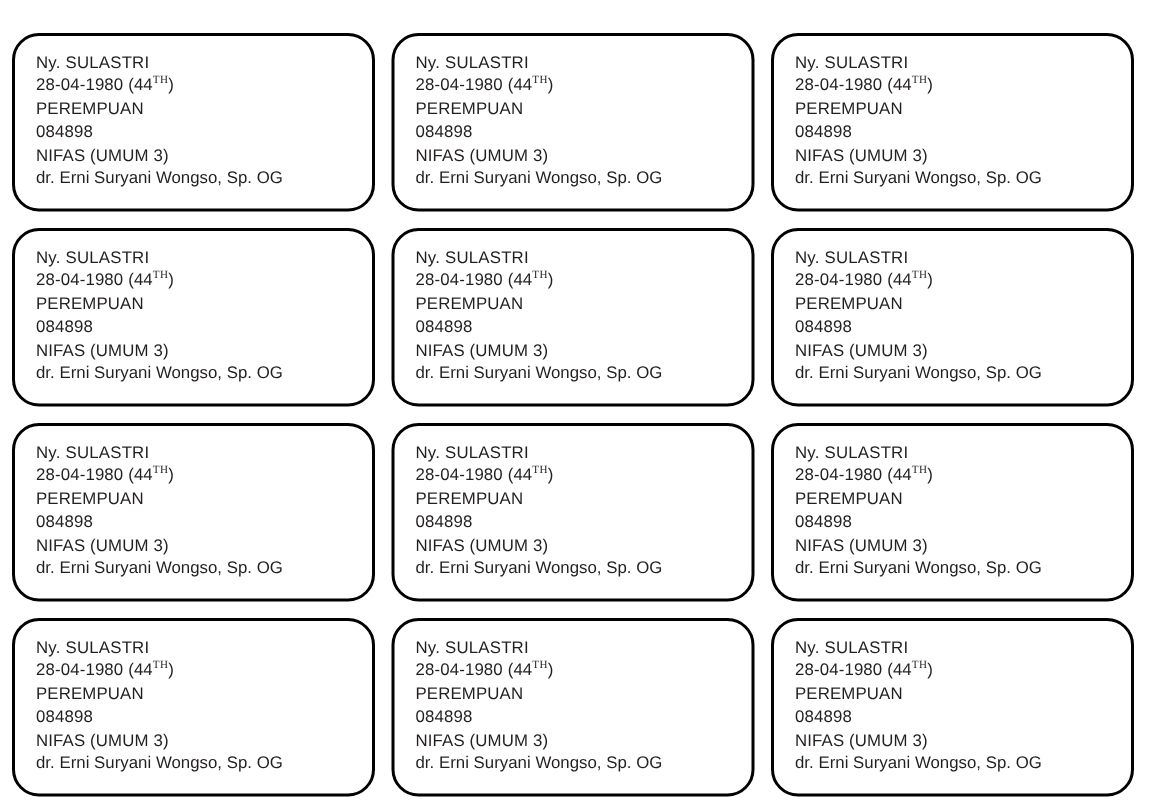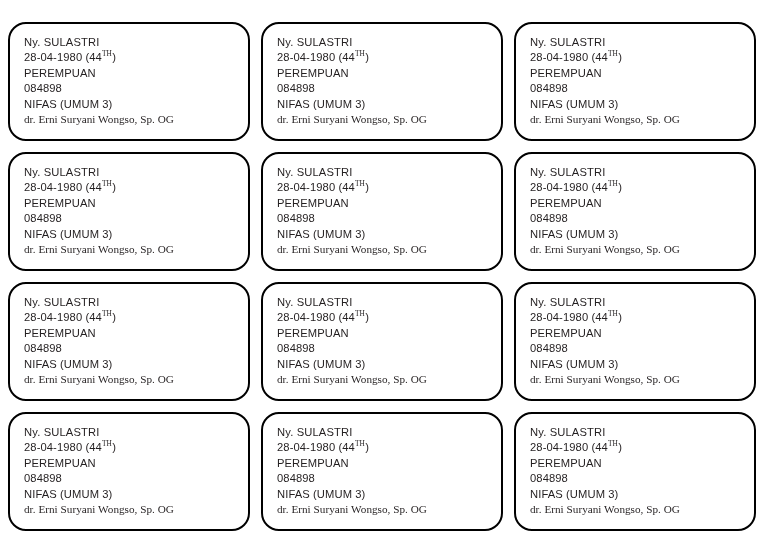--- a/index.html
+++ b/index.html
@@ -65,21 +65,20 @@
   .card-line.line-dob .sup {
     font-size: 7.4px;
     vertical-align: super;
     line-height: 0;
     letter-spacing: 0.2px;
     font-family: Liberation Serif, serif;
   }
 
   .card-line.line-doctor {
     letter-spacing: 0.02px;
-    font-family: Liberation Serif, serif;
   }
 </style>
 </head>
 <body>
 
 <div id="label-sheet">
   <div class="label-grid">
 
     <div class="label-card">
       <div class="card-lines">

